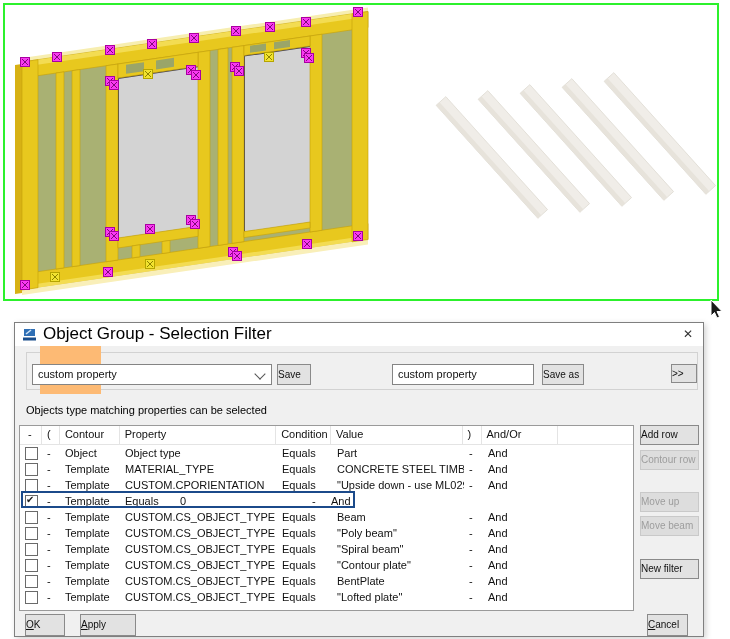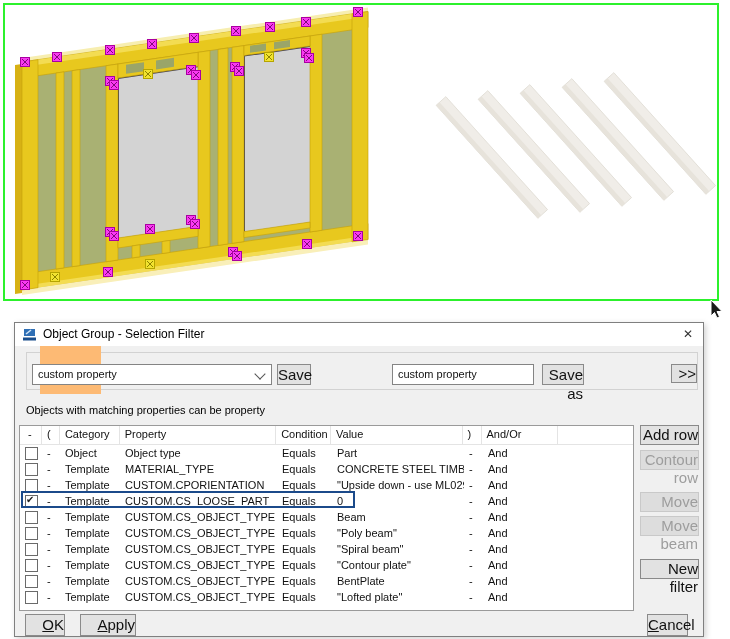--- a/index.html
+++ b/index.html
@@ -8,37 +8,37 @@
 
   
   .scene{position:absolute;left:0;top:0;width:730px;height:320px}
 
   
   .dialog{position:absolute;left:14px;top:322px;width:690px;height:315px;background:#f0f0f0;
           border:1px solid #7f7f7f;box-sizing:border-box;box-shadow:2px 2px 6px rgba(0,0,0,.18)}
   .titlebar{position:absolute;left:0;top:0;width:100%;height:22px;background:#ffffff;
             border-bottom:1px solid #ffffff;display:flex;align-items:center}
   .title-icon{width:14px;height:13px;margin-left:8px}
-  .title-text{margin-left:6px;font-size:12px;color:#000}
+  .title-text{margin-left:6px;font-size:17px;color:#000}
   .close-btn{position:absolute;right:0;top:0;width:30px;height:22px;text-align:center;
              line-height:22px;font-size:12px;color:#333;cursor:default}
 
   .groupbox{position:absolute;left:11px;top:29px;width:672px;height:38px;
             border:1px solid #d2d2d2;box-sizing:border-box}
   .groupbox-label{position:absolute;left:13px;top:-7px;background:#fdba74;padding:18px 4px;color:#111}
 
   .combo{position:absolute;left:17px;top:41px;width:240px;height:21px;background:#fff;
          border:1px solid #848484;box-sizing:border-box;line-height:19px;padding-left:5px}
   .combo .caret{position:absolute;right:7px;top:5px;width:7px;height:7px;
         border-left:1.5px solid #555;border-bottom:1.5px solid #555;transform:rotate(-45deg)}
   .textbox{position:absolute;left:377px;top:41px;width:142px;height:21px;background:#fff;
            border:1px solid #848484;box-sizing:border-box;line-height:19px;padding-left:5px}
 
   .btn{position:absolute;background:#e2e2e2;border:1px solid #8a8a8a;box-sizing:border-box;
-       text-align:right;font-size:15px;color:#111;cursor:default}
+       text-align:left;font-size:10px;color:#111;cursor:default}
   .btn.disabled{background:#dddddd;border-color:#c9c9c9;color:#9d9d9d}
   .btn-save{left:262px;top:41px;width:34px;height:21px;line-height:19px}
   .btn-saveas{left:527px;top:41px;width:42px;height:21px;line-height:19px}
   .btn-more{left:656px;top:41px;width:26px;height:19px;line-height:17px}
 
   .desc{position:absolute;left:11px;top:81px;color:#000}
 
   .tbl{position:absolute;left:4px;top:102px;width:615px;height:186px;background:#fff;
        border:1px solid #9a9a9a;box-sizing:border-box}
   .thead{display:flex;height:18px;border-bottom:1px solid #e4e4e4}
@@ -203,27 +203,27 @@
   </div>
   <div class="combo">
     <span>custom property</span>
     <span class="caret"></span>
   </div>
   <div class="btn btn-save">Save</div>
   <div class="textbox">custom property</div>
   <div class="btn btn-saveas">Save as</div>
   <div class="btn btn-more">&gt;&gt;</div>
 
-  <div class="desc">Objects with matching properties can be property</div>
+  <div class="desc">Objects type matching properties can be selected</div>
 
   <div class="tbl">
     <div class="thead">
       <div class="th c1" style="padding-left:8px">-</div>
       <div class="th c2">(</div>
-      <div class="th c3">Category</div>
+      <div class="th c3">Contour</div>
       <div class="th c4">Property</div>
       <div class="th c5">Condition</div>
       <div class="th c6">Value</div>
       <div class="th c7">)</div>
       <div class="th c8">And/Or</div>
       <div class="th c9"></div>
     </div>
 
     <div class="trow">
       <div class="td c1" style="padding-left:0">
@@ -260,21 +260,20 @@
       <div class="td c6">"Upside down - use ML029"</div>
       <div class="td c7">-</div>
       <div class="td c8">And</div>
     </div>
     <div class="trow">
       <div class="td c1" style="padding-left:0">
           <div class="cb checked"></div>
         </div>
       <div class="td c2">-</div>
       <div class="td c3">Template</div>
-      <div class="td c4">CUSTOM.CS_LOOSE_PART</div>
       <div class="td c5">Equals</div>
       <div class="td c6">0</div>
       <div class="td c7">-</div>
       <div class="td c8">And</div>
     </div>
     <div class="trow">
       <div class="td c1" style="padding-left:0">
           <div class="cb"></div>
         </div>
       <div class="td c2">-</div>

